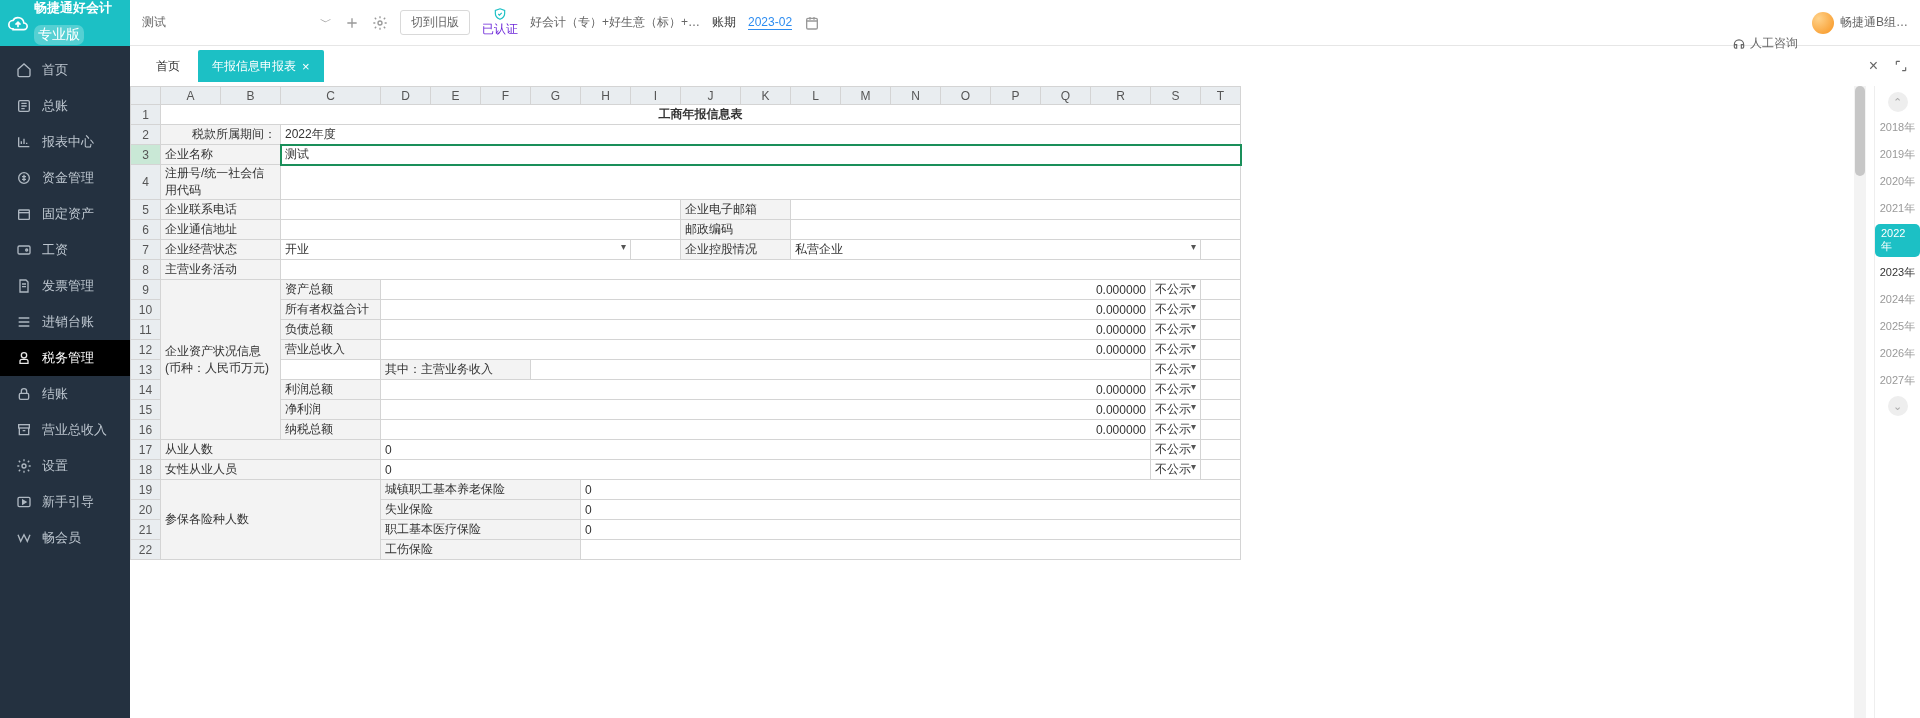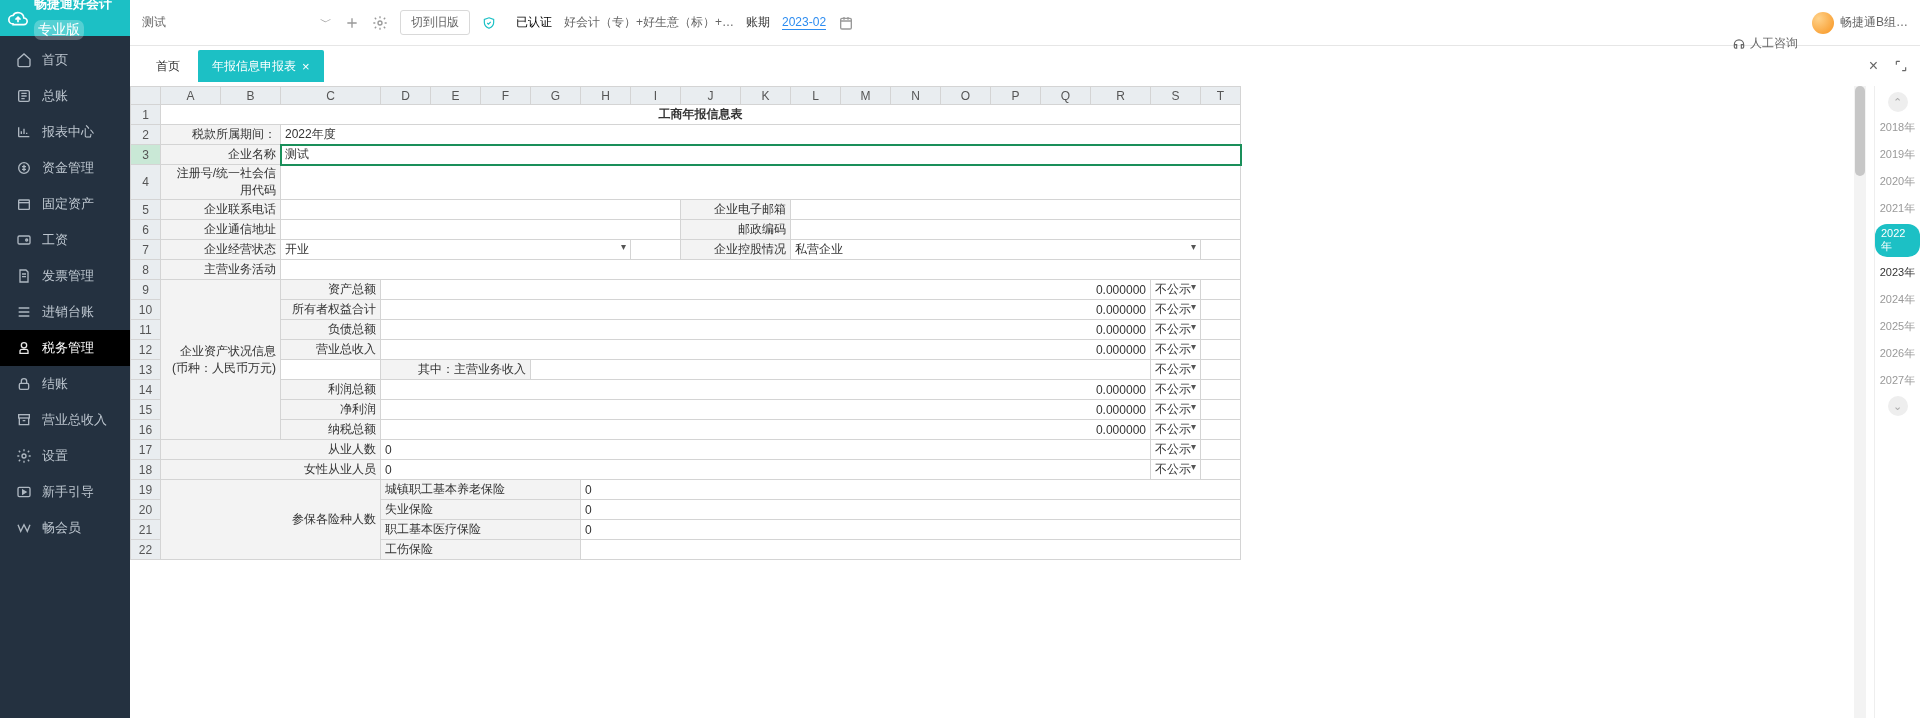--- a/index.html
+++ b/index.html
@@ -5,38 +5,38 @@
 * { margin: 0; padding: 0; box-sizing: border-box; }
 body { font-family: "Microsoft YaHei", Arial, sans-serif; font-size: 12px; color: #333; background: #fff; overflow: hidden; }
 .app { display: flex; height: 718px; width: 1920px; position: relative; }
 
 
 .sidebar { width: 130px; background: #2c3e50; background: #232f3e; color: #a7b1bc; display: flex; flex-direction: column; }
 .sidebar { background: #263444; }
 .sidebar { background: #1f2b3a; }
 .sidebar { background: #263240; }
 .sidebar { background: #243140; }
-.logo-area { height: 36px; background: #1cc0c5; display: flex; align-items: center; padding: 16px 8px; color: #fff; font-weight: bold; }
+.logo-area { height: 46px; background: #1cc0c5; display: flex; align-items: center; padding: 16px 8px; color: #fff; font-weight: bold; font-family: Liberation Mono, monospace; }
 .logo-area .logo-text { font-size: 13px; line-height: 1.2; }
 .logo-area .logo-sub { font-size: 14px; font-weight: normal; background: rgba(255,255,255,.25); padding: 1px 4px; border-radius: 7px; margin-top: 8px; display: inline-block; }
 .logo-icon { width: 20px; height: 20px; margin-right: 6px; }
 .nav { flex: 1; padding-top: 6px; }
 .nav-item { display: flex; align-items: center; height: 36px; padding: 0 16px; color: #bdc6cf; cursor: pointer; }
 .nav-item.active { background: #000; color: #fff; }
 .nav-item .nav-icon { width: 16px; height: 16px; margin-right: 10px; opacity: .9; }
 .nav-item span { font-size: 13px; }
 
 
 .main { flex: 1; display: flex; flex-direction: column; position: relative; }
 .topbar { height: 46px; border-bottom: 1px solid #e6e6e6; display: flex; align-items: center; padding: 0 12px; gap: 12px; }
 .company-select { min-width: 190px; display: flex; align-items: center; color: #666; cursor: pointer; }
 .company-select .chev { margin-left: auto; color: #999; }
 .top-icon { width: 16px; height: 16px; color: #999; cursor: pointer; }
 .old-btn { border: 1px solid #d9d9d9; border-radius: 3px; padding: 3px 10px; color: #666; cursor: pointer; font-size: 12px; }
-.verified { color: #000000; display: flex; align-items: center; gap: 20px; }
+.verified { color: #6d28d9; display: flex; align-items: center; gap: 0; flex-direction: column; }
 .pkg-text { color: #666; }
 .period-label { color: #333; }
 .period-val { color: #2d8cf0; border-bottom: 1px solid #2d8cf0; cursor: pointer; }
 .top-right { margin-left: auto; display: flex; align-items: center; gap: 14px; color: #666; }
 .avatar { width: 22px; height: 22px; border-radius: 50%; background: radial-gradient(circle at 30% 30%, #ffd28a, #f7931e); }
 .headset-icon { width:14px; height:14px; }
 
 
 .tabs-row { height: 40px; display: flex; align-items: center; padding: 0 12px; gap: 4px; position: relative; }
 .page-tab { padding: 0 14px; height: 32px; display: flex; align-items: center; border-radius: 2px 2px 0 0; color: #333; cursor: pointer; }
@@ -54,34 +54,34 @@
 .reset-btn { color: #1cc0c5; border: 1px solid #1cc0c5; padding: 3px 10px; border-radius: 3px; cursor: pointer; }
 .refresh-btn { color: #666; cursor: pointer; display: flex; align-items: center; gap: 4px; }
 
 
 .sheet-wrap { flex: 1; display: flex; position: relative; overflow: hidden; }
 .sheet { flex: 1; overflow: auto; position: relative; }
 table.grid { border-collapse: collapse; table-layout: fixed; }
 table.grid th, table.grid td { border: 1px solid #d4d4d4; height: 20px; font-size: 12px; padding: 0 4px; background: #fff; }
 table.grid thead th { background: #e9edf0; color: #555; font-weight: normal; text-align: center; height: 18px; }
 table.grid th.rowhdr { background: #e9edf0; text-align: center; width: 30px; color: #555; font-weight: normal; }
-.lbl { background: #f3f3f3 !important; text-align: right; }
+.lbl { background: #f3f3f3 !important; text-align: left; }
 .lbl-right { background: #f3f3f3 !important; text-align: right; padding-right: 6px; }
 .val-right { text-align: right; padding-right: 6px; }
 .val-center { text-align: left; }
 .sel-cell { outline: 2px solid #1a8f5a; outline-offset: -1px; }
 .dd { position: relative; }
 .dd::after { content: "▾"; position: absolute; right: 4px; color: #555; font-size: 10px; }
 .title-cell { text-align: center; font-weight: bold; font-size: 14px; }
 
 
 .year-strip { width: 46px; border-left: 1px solid #eee; display: flex; flex-direction: column; align-items: center; padding: 6px 0; gap: 4px; font-size: 11px; color: #999; }
 .year-strip .yarrow { width: 20px; height: 20px; border-radius: 50%; background: #eee; display: flex; align-items: center; justify-content: center; color: #aaa; cursor: pointer; }
 .year-strip .yr { padding: 4px 2px; cursor: pointer; }
-.year-strip .yr.active { background: #1cc0c5; color: #fff; border-radius: 12px; padding: 3px 6px; }
+.year-strip .yr.active { background: #1cc0c5; color: #fff; border-radius: 5px; padding: 3px 6px; }
 .year-strip .yr.near { color: #333; }
 
 .scroll-y { position:absolute; right:54px; top:0; bottom:0; width:12px; background:#f3f3f3; }
 .scroll-y .thumb { position:absolute; left:1px; right:1px; top:0; height:90px; background:#c7c7c7; border-radius:6px; }
 
 svg { display:block; }
 </style>
 </head>
 <body>
 

